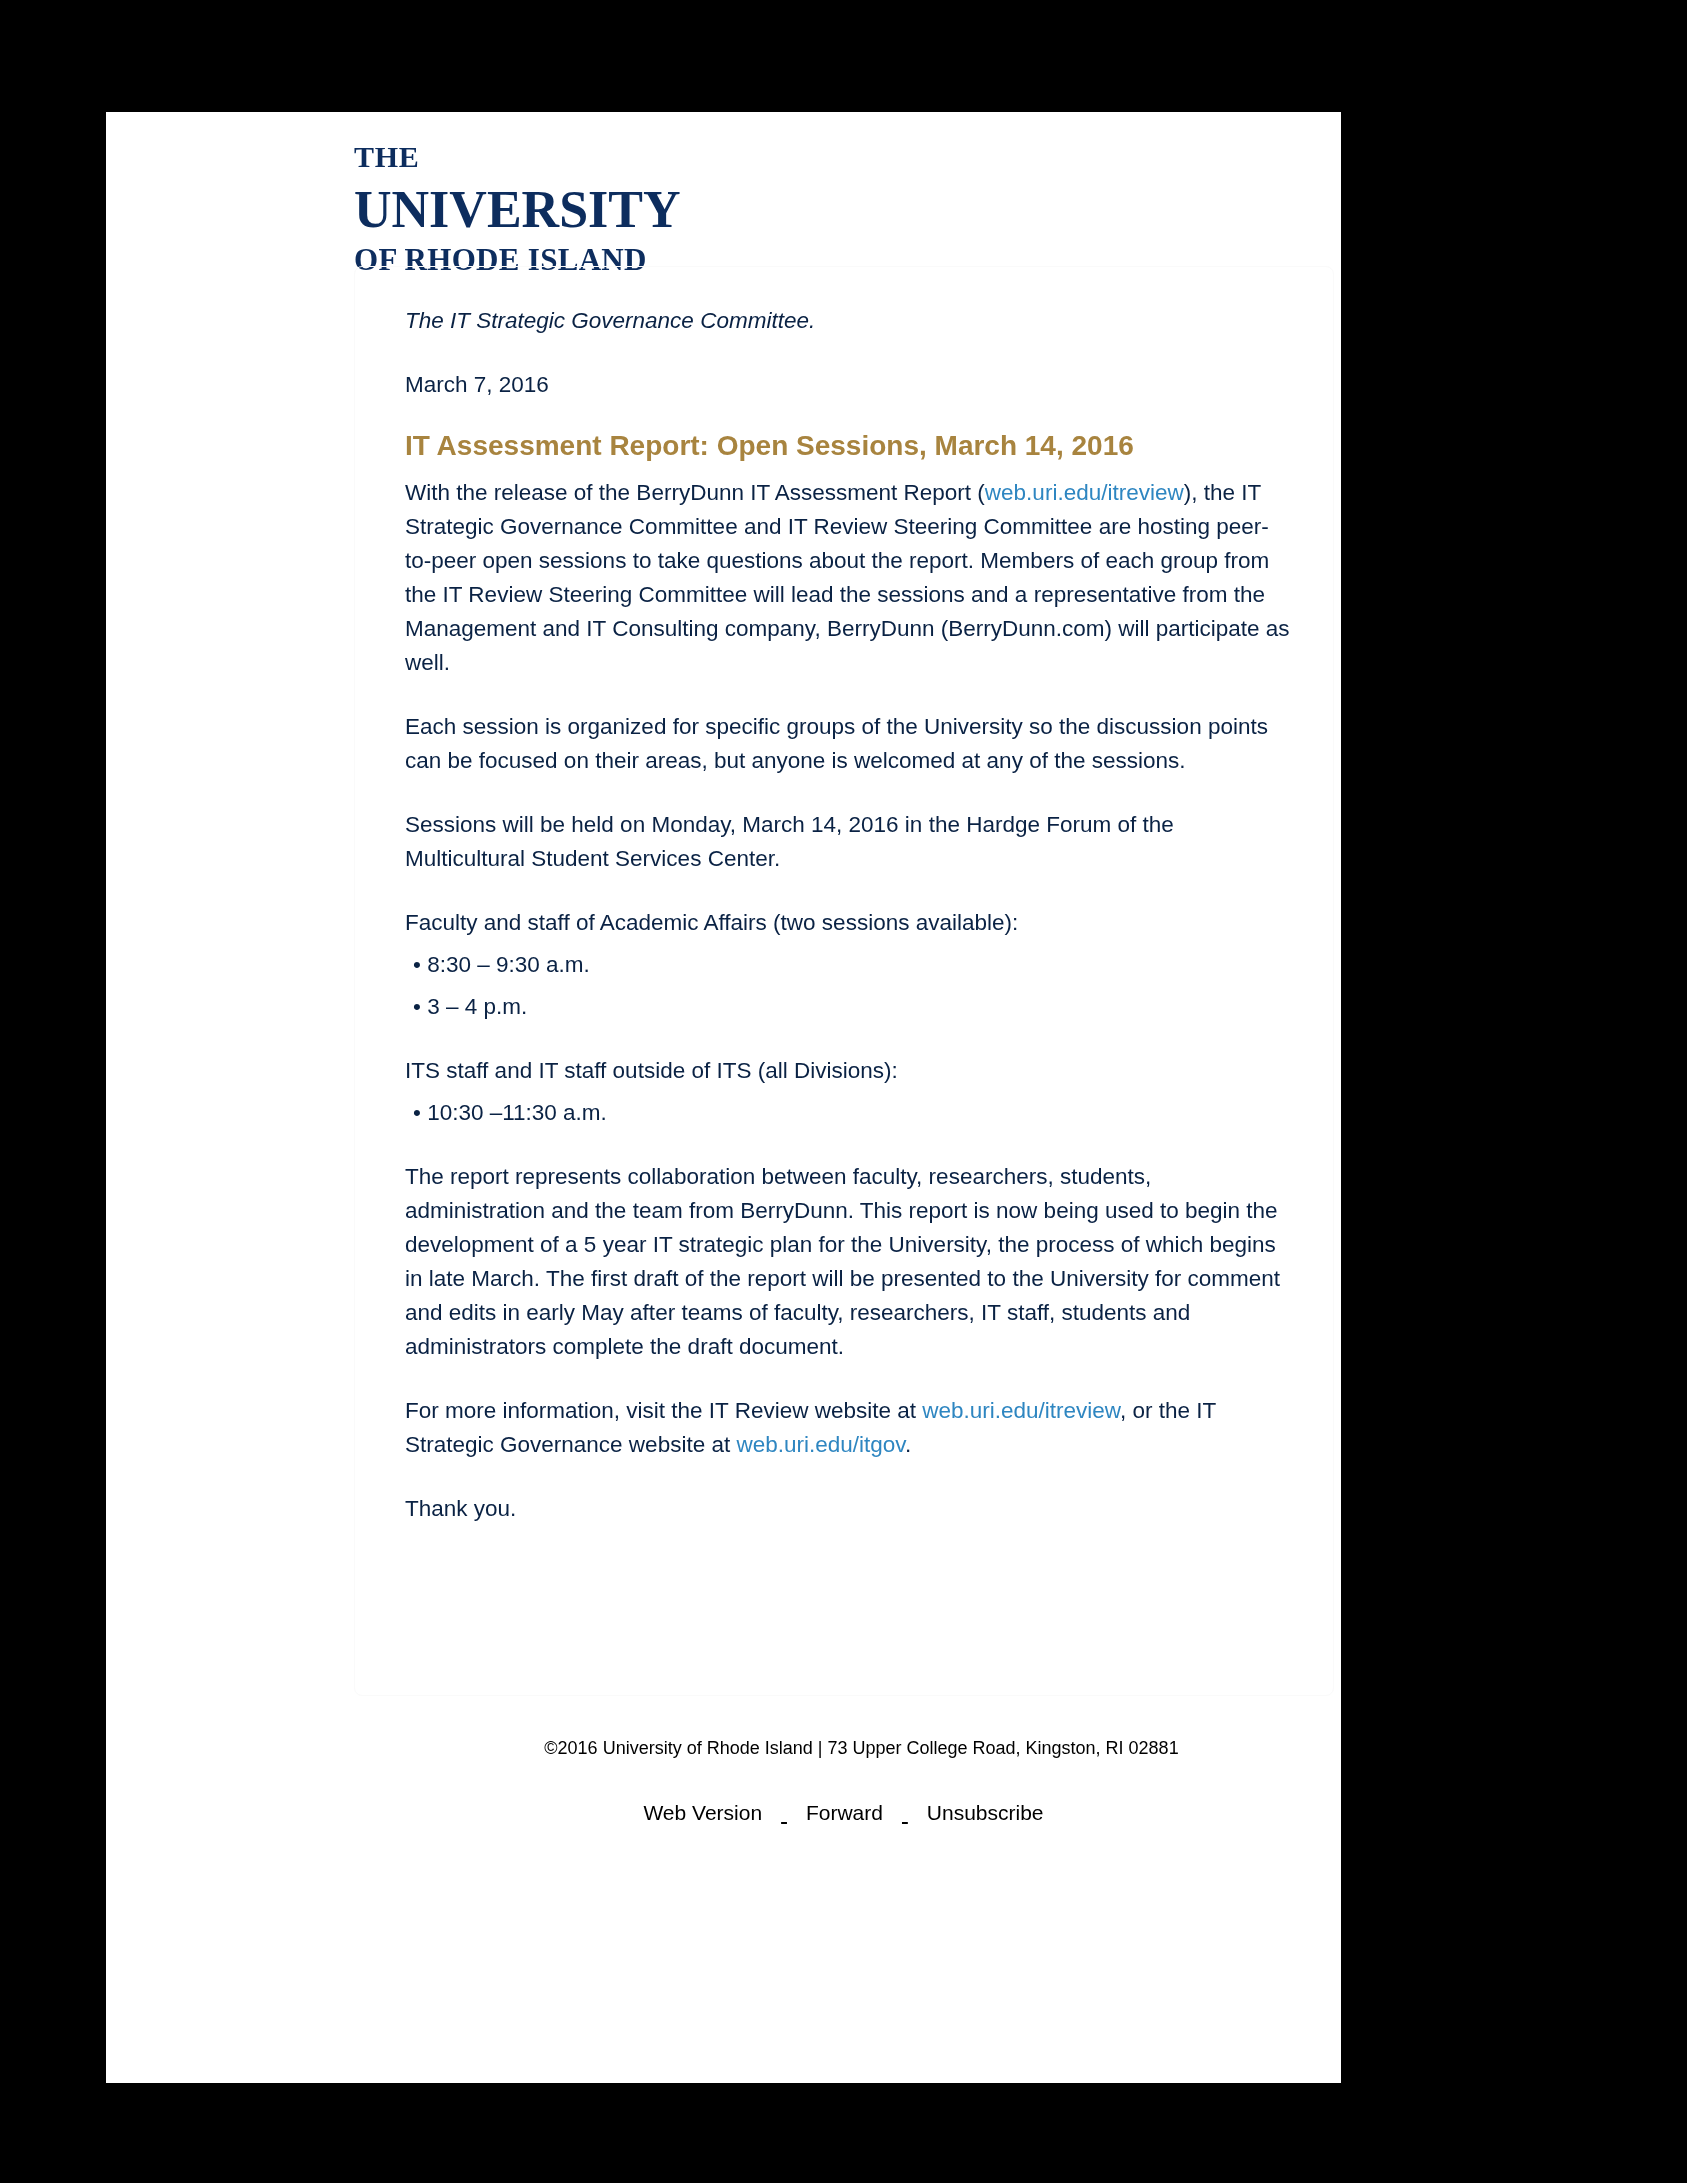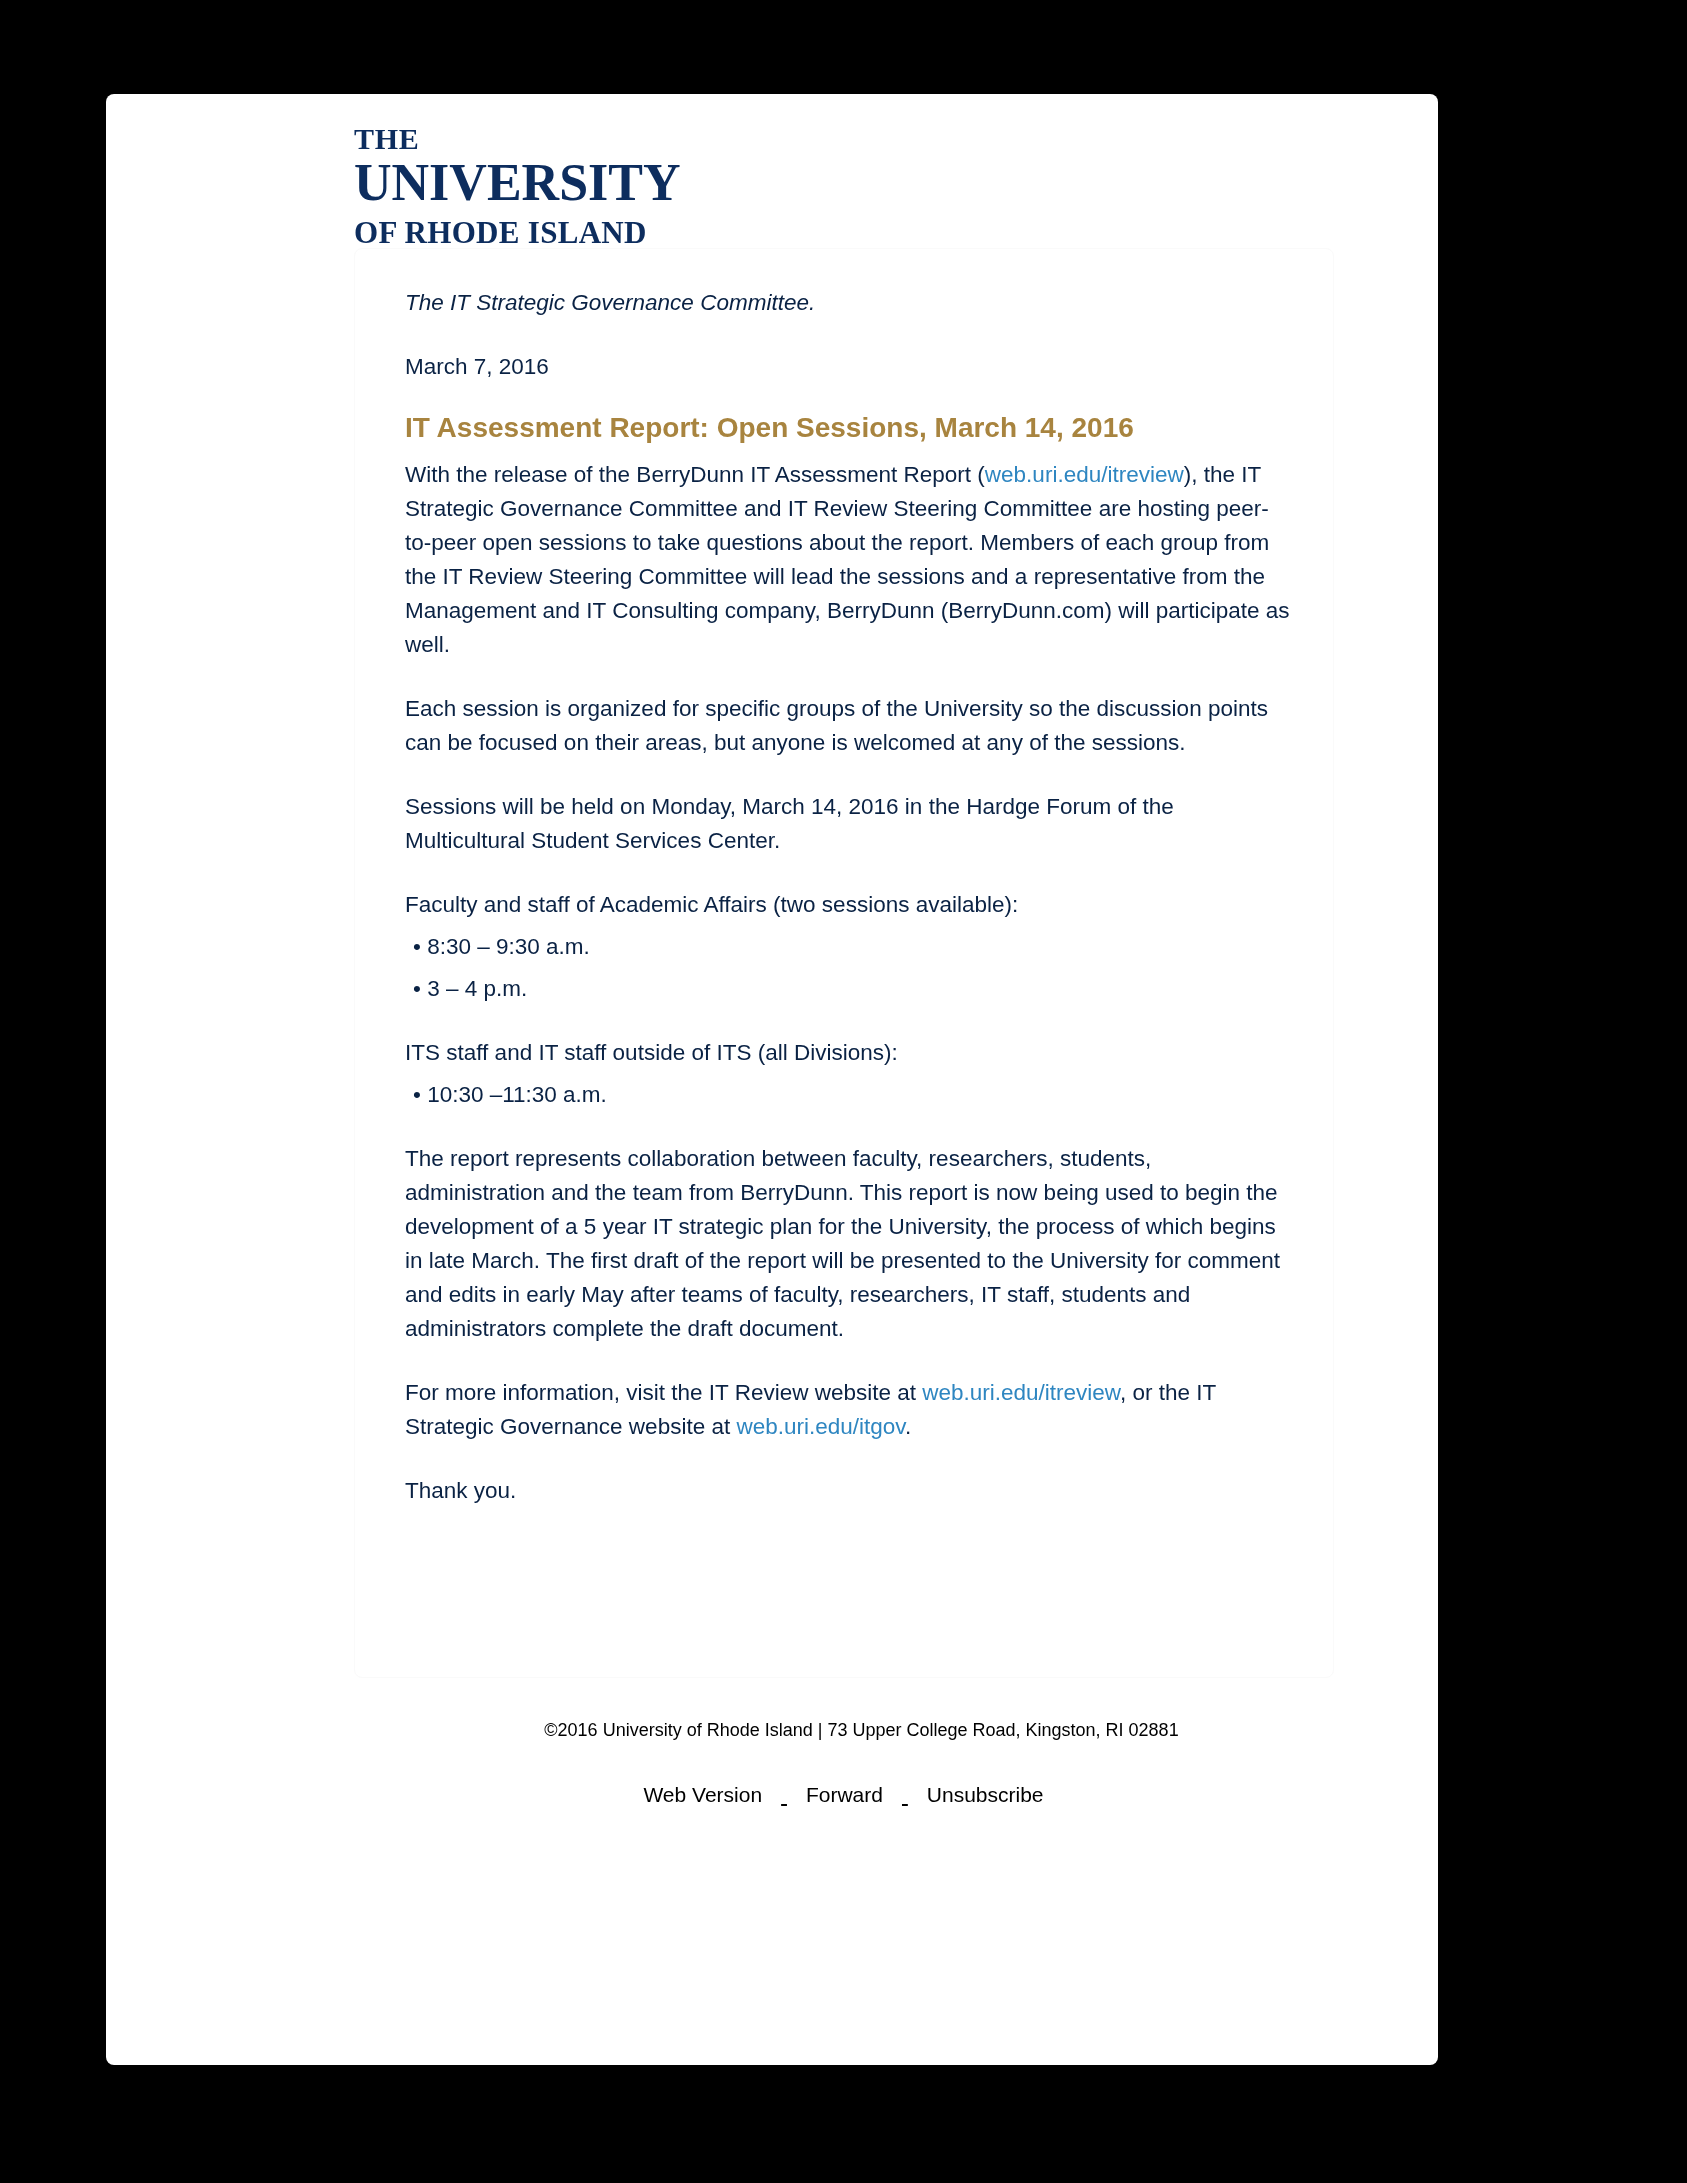--- a/index.html
+++ b/index.html
@@ -5,36 +5,35 @@
     html, body { margin: 0; padding: 0; }
     body {
       width: 1687px; height: 2183px;
       background: #000000;
       position: relative;
       overflow: hidden;
       font-family: "Liberation Sans", sans-serif;
     }
     .page {
       position: absolute;
-      left: 106px; top: 94px;
-      width: 1332px; height: 1971px;
+      left: 106px; top: 112px;
+      width: 1235px; height: 1971px;
       background: #ffffff;
-      border-radius: 8px;
     }
     .logo {
       position: absolute;
       left: 248px; top: 30px;
       width: 318px;
       font-family: "Liberation Serif", serif;
       color: #0d2d5e;
       font-weight: bold;
       line-height: 1;
     }
     .logo .the { font-size: 30px; letter-spacing: 0.7px; display: block; }
-    .logo .univ { font-size: 52px; letter-spacing: 0px; display: block; margin-top: 3px; }
+    .logo .univ { font-size: 52px; letter-spacing: 0px; display: block; margin-top: 12px; }
     .logo .ori { font-size: 31px; letter-spacing: 0.3px; display: block; margin-top: 8px; }
     .content-box {
       position: absolute;
       left: 248px; top: 154px;
       width: 980px; height: 1430px;
       border: 0.7px solid #fafafa;
       border-radius: 8px;
       box-sizing: border-box;
     }
     .content {

